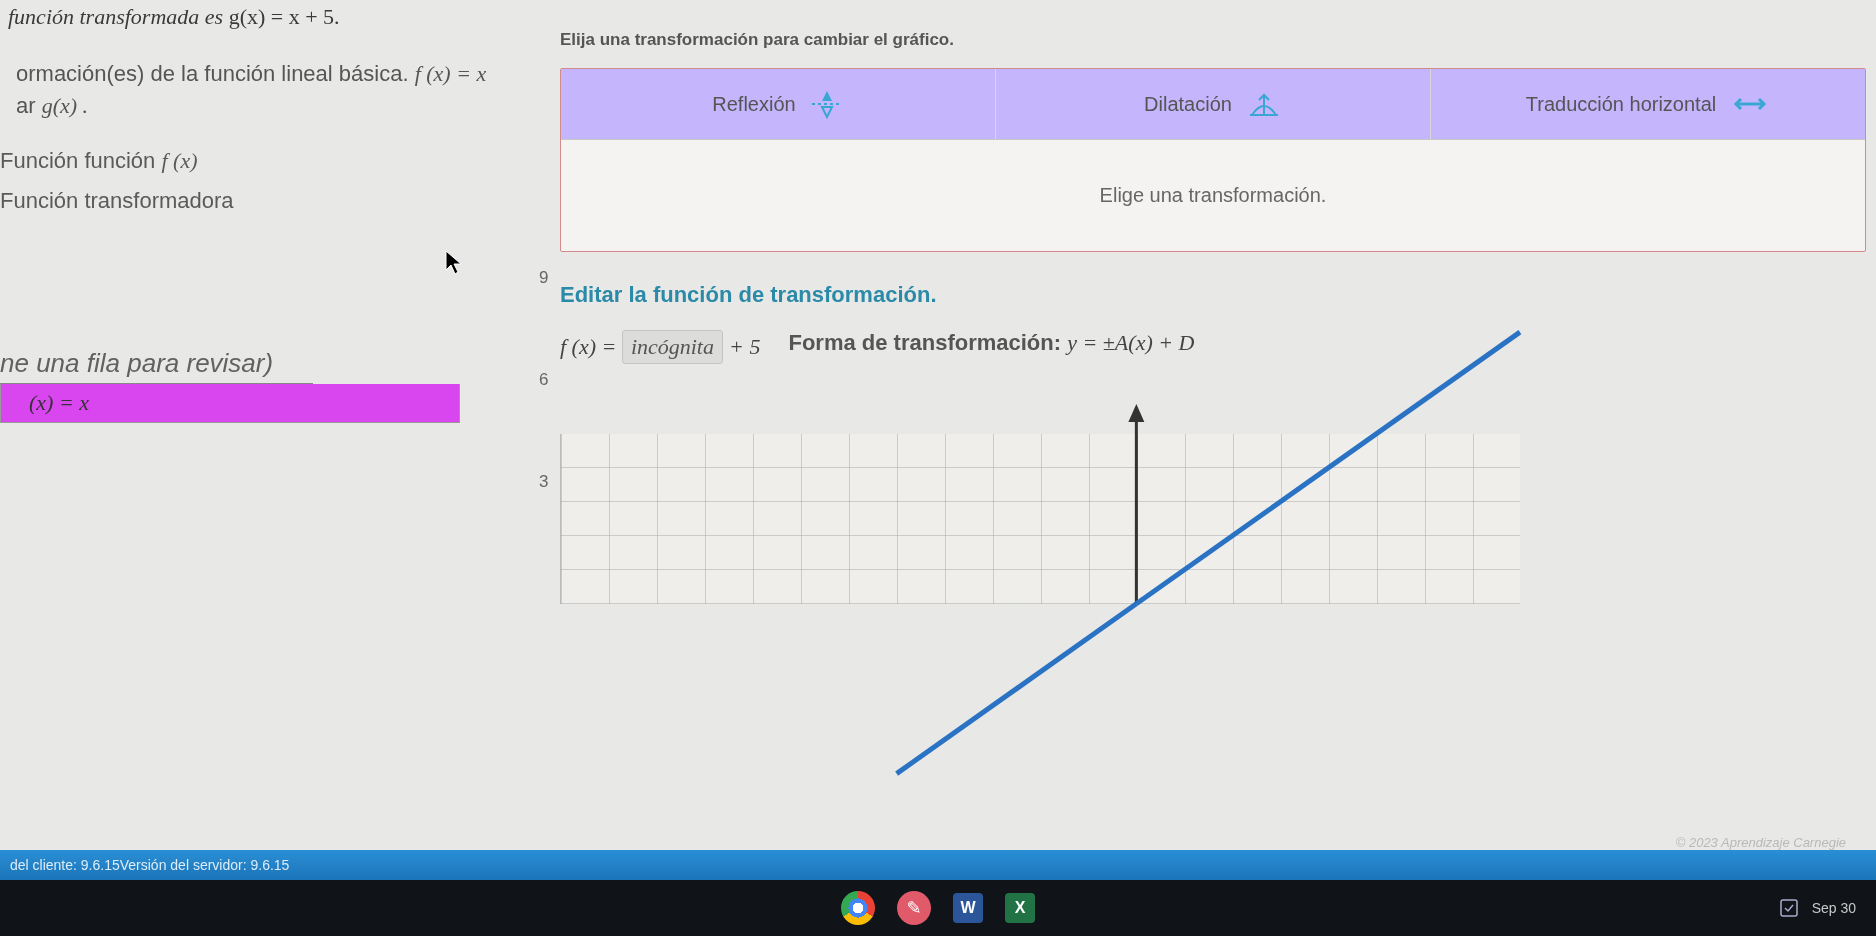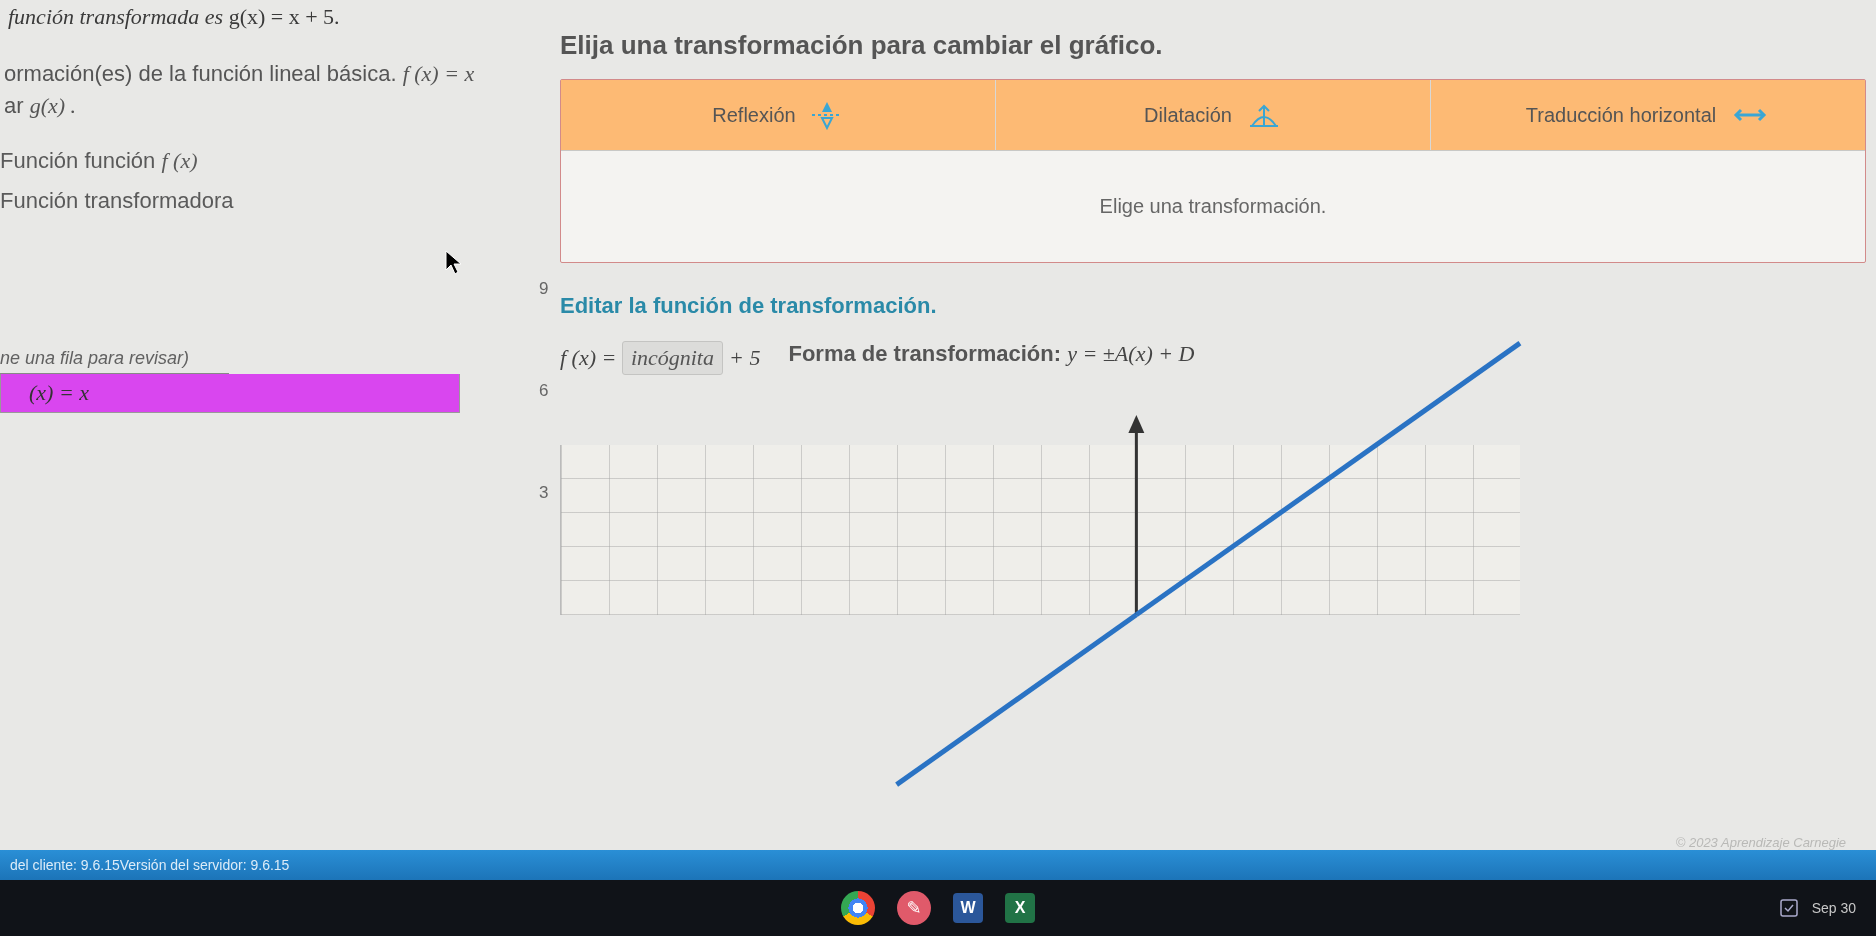--- a/index.html
+++ b/index.html
@@ -5,37 +5,37 @@
   * { box-sizing: border-box; margin: 0; padding: 0; }
   html, body { width: 1876px; height: 936px; font-family: Arial, Helvetica, sans-serif; background: #e8e8e6; color: #444; overflow: hidden; position: relative; }
   body { font-size: 20px; }
 
   .page { position: relative; width: 100%; height: 100%; }
 
   
   .left-col { position: absolute; left: 0; top: 0; width: 520px; padding-top: 4px; }
   .top-expr { font-family: Georgia, 'Times New Roman', serif; font-style: italic; color: #3a3a3a; font-size: 22px; padding-left: 8px; margin-bottom: 28px; }
   .top-expr .reg { font-style: normal; }
-  .descr { font-family: Arial, sans-serif; font-size: 22px; color: #555; line-height: 1.45; padding-left: 4px; margin-bottom: 26px; }
+  .descr { font-family: Arial, sans-serif; font-size: 22px; color: #555; line-height: 1.45; padding-left: 16px; margin-bottom: 26px; }
   .descr .math { font-family: Georgia, serif; font-style: italic; }
   .list-row { font-size: 22px; color: #5a5a5a; margin-bottom: 14px; }
   .list-row .math { font-family: Georgia, serif; font-style: italic; }
   .list-row .fun { font-weight: 400; }
 
-  .review-label { margin-top: 120px; font-style: italic; color: #616161; font-size: 18px; border-bottom: 1px solid #888; display: inline-block; padding-bottom: 4px; padding-right: 40px; }
+  .review-label { margin-top: 120px; font-style: italic; color: #616161; font-size: 26px; border-bottom: 1px solid #888; display: inline-block; padding-bottom: 4px; padding-right: 40px; }
   .row-selected { display:block; width: 460px; background: #d946ef; padding: 6px 28px; font-family: Georgia, serif; font-style: italic; font-size: 22px; color: #333; border: 1px solid #999; border-top: none; }
 
   
   .right-col { position: absolute; left: 560px; top: 30px; right: 10px; }
 
-  .prompt { font-weight: 600; color: #555; font-size: 26px; margin-bottom: 18px; }
+  .prompt { font-weight: 600; color: #555; font-size: 17px; margin-bottom: 18px; }
 
   .transform-box { border: 1px solid #d28a8a; border-radius: 2px; background: #f4f3f1; }
   .t-tabs { display: flex; border-bottom: 1px solid #c8c8c6; }
-  .t-tab { flex: 1 1 0; min-width: 0; display: flex; align-items: center; justify-content: center; gap: 14px; padding: 20px 8px; border-right: 1px solid #d8d8d6; font-size: 20px; color: #555; cursor: pointer; background: #fdba74; text-align:center; }
+  .t-tab { flex: 1 1 0; min-width: 0; display: flex; align-items: center; justify-content: center; gap: 14px; padding: 20px 8px; border-right: 1px solid #d8d8d6; font-size: 20px; color: #555; cursor: pointer; background: #c4b5fd; text-align:center; }
   .t-tab:last-child { border-right: none; }
   .t-tab .tlabel { line-height: 1.1; }
   .t-tab svg { flex: 0 0 auto; }
   .t-placeholder { text-align: center; padding: 44px 0; color: #666; font-size: 20px; }
 
   .edit-title { color: #2a8aa8; font-weight: 600; font-size: 22px; margin-top: 30px; margin-bottom: 22px; }
   .func-line { display: flex; align-items: flex-start; gap: 28px; font-size: 22px; color: #444; }
   .func-line .math { font-family: Georgia, serif; font-style: italic; }
   .chip { display: inline-block; background: #dcdcda; border: 1px solid #c4c4c2; border-radius: 3px; padding: 3px 8px; font-style: italic; font-family: Georgia, serif; color: #555; }
   .form-label { font-weight: 600; color: #555; }

